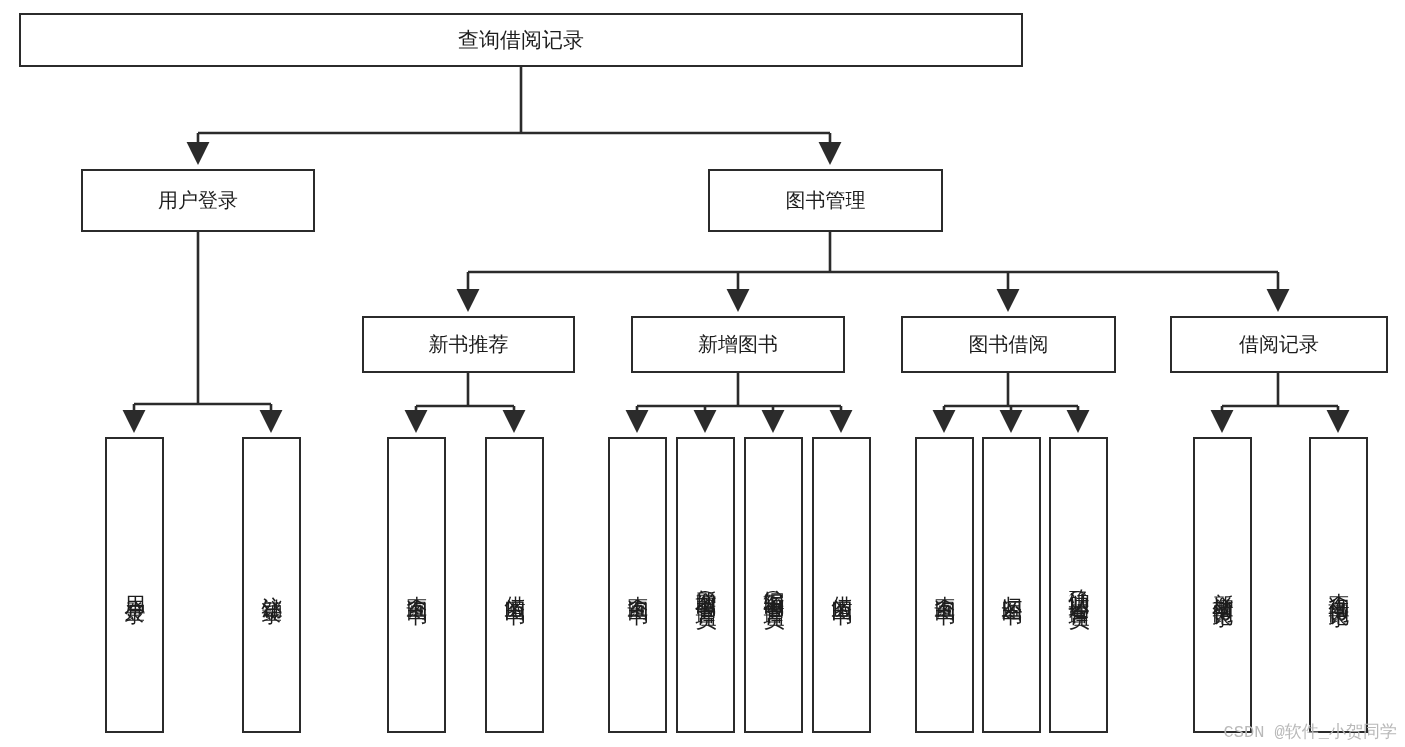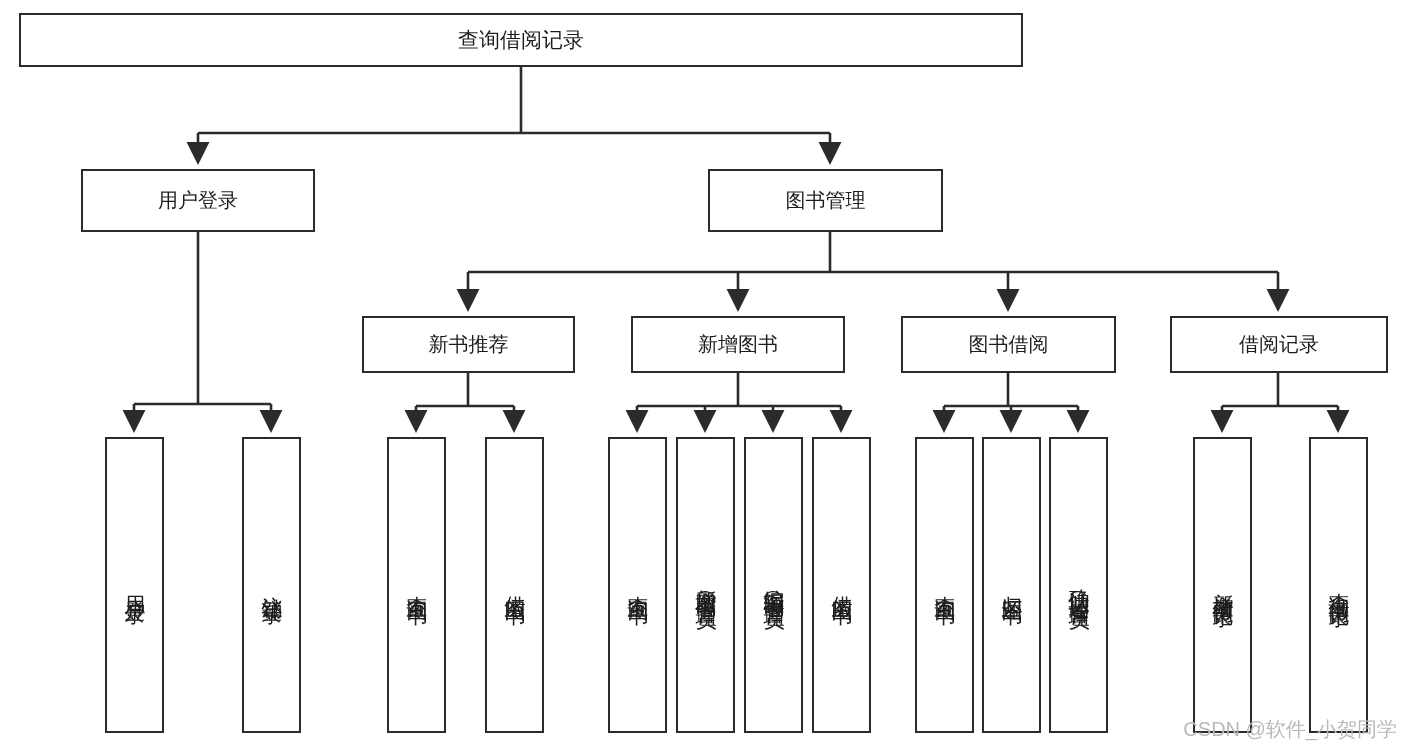--- a/index.html
+++ b/index.html
@@ -42,25 +42,25 @@
     -webkit-writing-mode:vertical-rl;
     font-size:21px;
     letter-spacing:3px;
     line-height:1;
     white-space:nowrap;
   }
 
   .watermark{
     position:absolute;
     right:8px;bottom:4px;
-    font-size:20px;
+    font-size:17px;
     color:#b9b9b9;
     z-index:5;
     white-space:nowrap;
-    font-family:Liberation Sans, sans-serif;
+    font-family:Liberation Mono, monospace;
   }
 </style>
 </head>
 <body>
 
 <div id="diagram">
 
   <svg id="wires" viewBox="0 0 1405 747">
     <defs>
       <marker id="arrow" viewBox="0 0 12 12" refX="10" refY="6" markerWidth="9" markerHeight="9" orient="auto-start-reverse">

